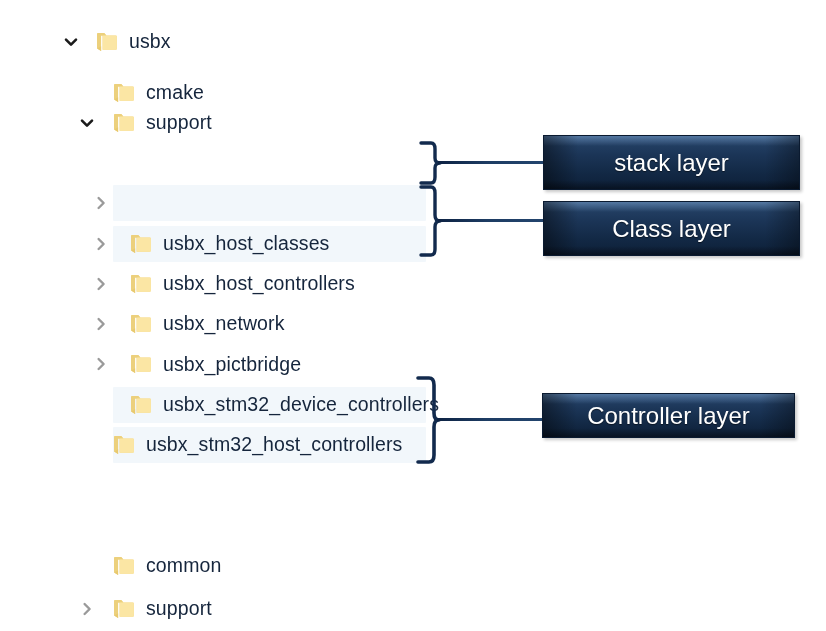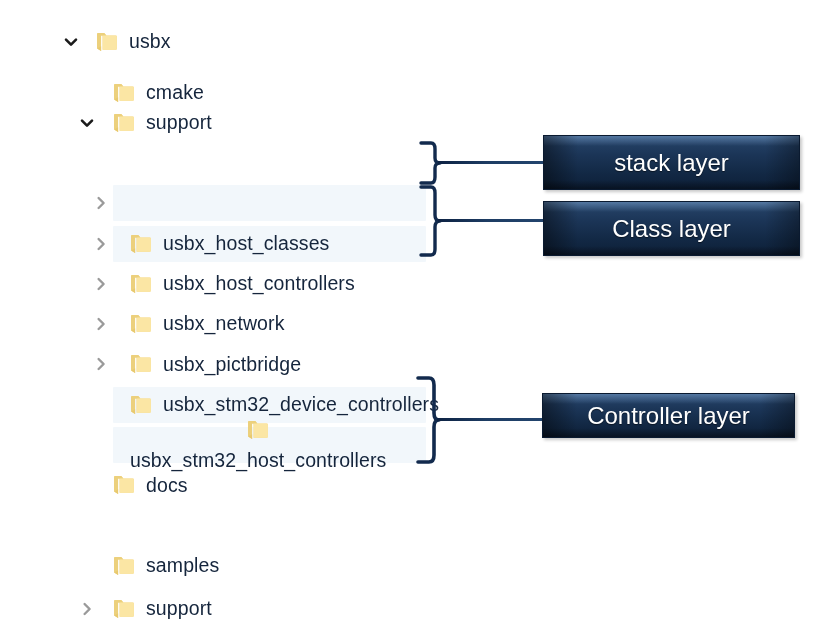--- a/index.html
+++ b/index.html
@@ -256,50 +256,39 @@
             <path d="M1 2.2 Q1 1 2.3 1 H8.2 L10.4 3.4 H19.6 Q20.9 3.4 20.9 4.6 V16.6 Q20.9 17.8 19.6 17.8 H6.6 V4.2 Q6.6 3.2 5.6 3.2 H1 Z" fill="#f3d886"></path>
             <path d="M1 2.2 Q1 1 2.3 1 H8.2 L10.4 3.4 H5.9 Q5.1 3.4 5.1 4.3 V19 L1 16.4 Z" fill="#ecd07c"></path>
             <path d="M6.6 4.2 V17.8 H19.6 Q20.9 17.8 20.9 16.6 V4.6 Q20.9 3.4 19.6 3.4 H7.6 Q6.6 3.4 6.6 4.2 Z" fill="#fbe6a4"></path>
             <path d="M5.1 14.2 L5.1 19.1 L1.2 16.5 Z" fill="#e8c96e"></path>
           </svg>
           <span class="name">usbx_stm32_device_controllers</span>
         </span>
       </div>
       <div class="row" style="top: 425px; width: 440px;">
         <span class="hl"></span>
-        <span class="label-wrap" style="left:130px;flex-direction:column;">
+        <span class="label-wrap" style="left:113px;">
           <svg class="folder" viewBox="0 0 22 20">
             <path d="M1 2.2 Q1 1 2.3 1 H8.2 L10.4 3.4 H19.6 Q20.9 3.4 20.9 4.6 V16.6 Q20.9 17.8 19.6 17.8 H6.6 V4.2 Q6.6 3.2 5.6 3.2 H1 Z" fill="#f3d886"></path>
             <path d="M1 2.2 Q1 1 2.3 1 H8.2 L10.4 3.4 H5.9 Q5.1 3.4 5.1 4.3 V19 L1 16.4 Z" fill="#ecd07c"></path>
             <path d="M6.6 4.2 V17.8 H19.6 Q20.9 17.8 20.9 16.6 V4.6 Q20.9 3.4 19.6 3.4 H7.6 Q6.6 3.4 6.6 4.2 Z" fill="#fbe6a4"></path>
             <path d="M5.1 14.2 L5.1 19.1 L1.2 16.5 Z" fill="#e8c96e"></path>
           </svg>
           <span class="name">usbx_stm32_host_controllers</span>
         </span>
       </div>
-      <div class="row nohl" style="top: 465.3px; width: 440px;">
-        <span class="label-wrap" style="left:113px;">
-          <svg class="folder" viewBox="0 0 22 20">
-            <path d="M1 2.2 Q1 1 2.3 1 H8.2 L10.4 3.4 H19.6 Q20.9 3.4 20.9 4.6 V16.6 Q20.9 17.8 19.6 17.8 H6.6 V4.2 Q6.6 3.2 5.6 3.2 H1 Z" fill="#f3d886"></path>
-            <path d="M1 2.2 Q1 1 2.3 1 H8.2 L10.4 3.4 H5.9 Q5.1 3.4 5.1 4.3 V19 L1 16.4 Z" fill="#ecd07c"></path>
-            <path d="M6.6 4.2 V17.8 H19.6 Q20.9 17.8 20.9 16.6 V4.6 Q20.9 3.4 19.6 3.4 H7.6 Q6.6 3.4 6.6 4.2 Z" fill="#fbe6a4"></path>
-            <path d="M5.1 14.2 L5.1 19.1 L1.2 16.5 Z" fill="#e8c96e"></path>
-          </svg>
-          <span class="name">docs</span>
-        </span>
-      </div>
       <div class="row nohl" style="top: 545.9px; width: 440px;">
         <span class="label-wrap" style="left:113px;">
           <svg class="folder" viewBox="0 0 22 20">
             <path d="M1 2.2 Q1 1 2.3 1 H8.2 L10.4 3.4 H19.6 Q20.9 3.4 20.9 4.6 V16.6 Q20.9 17.8 19.6 17.8 H6.6 V4.2 Q6.6 3.2 5.6 3.2 H1 Z" fill="#f3d886"></path>
             <path d="M1 2.2 Q1 1 2.3 1 H8.2 L10.4 3.4 H5.9 Q5.1 3.4 5.1 4.3 V19 L1 16.4 Z" fill="#ecd07c"></path>
             <path d="M6.6 4.2 V17.8 H19.6 Q20.9 17.8 20.9 16.6 V4.6 Q20.9 3.4 19.6 3.4 H7.6 Q6.6 3.4 6.6 4.2 Z" fill="#fbe6a4"></path>
             <path d="M5.1 14.2 L5.1 19.1 L1.2 16.5 Z" fill="#e8c96e"></path>
           </svg>
-          <span class="name">samples</span>
+          <span class="name">common</span>
         </span>
       </div>
       <div class="row nohl" style="top: 589px; width: 440px;">
         <span style="position:absolute;left:78px;top:11px;">
           <svg class="chev" viewBox="0 0 18 18">
             <path d="M6.6 4 L11.6 9 L6.6 14" fill="none" stroke="#9a9a9a" stroke-width="2.4" stroke-linecap="round" stroke-linejoin="round"></path>
           </svg>
         </span>
         <span class="label-wrap" style="left:113px;">
           <svg class="folder" viewBox="0 0 22 20">

